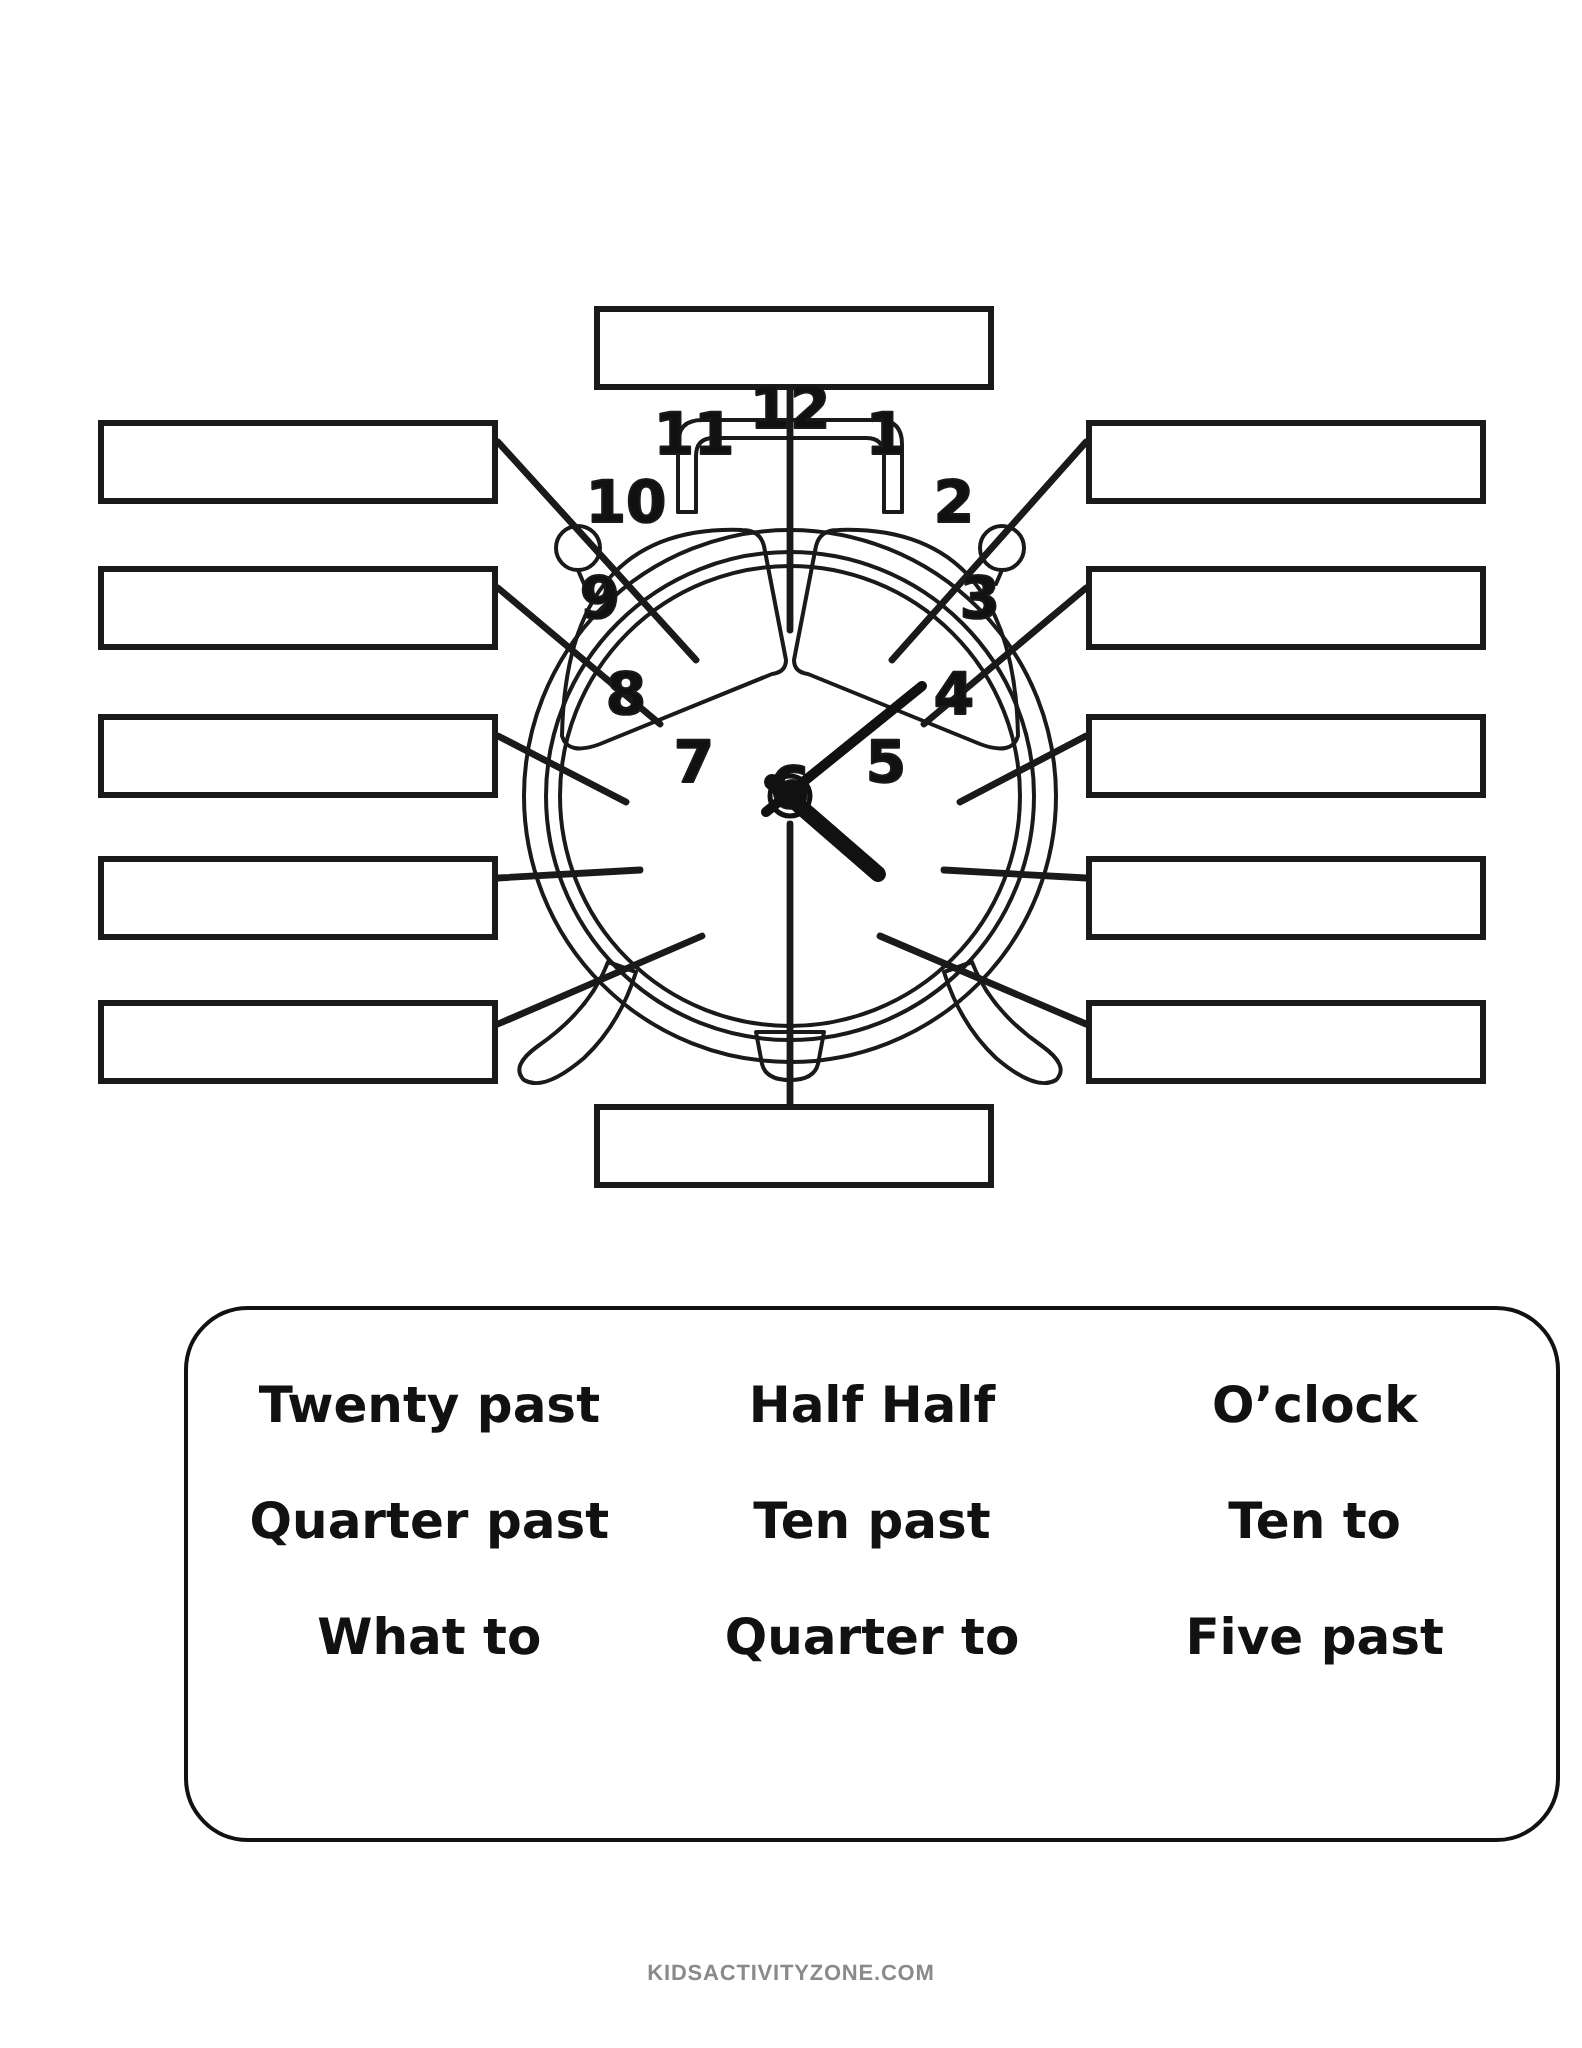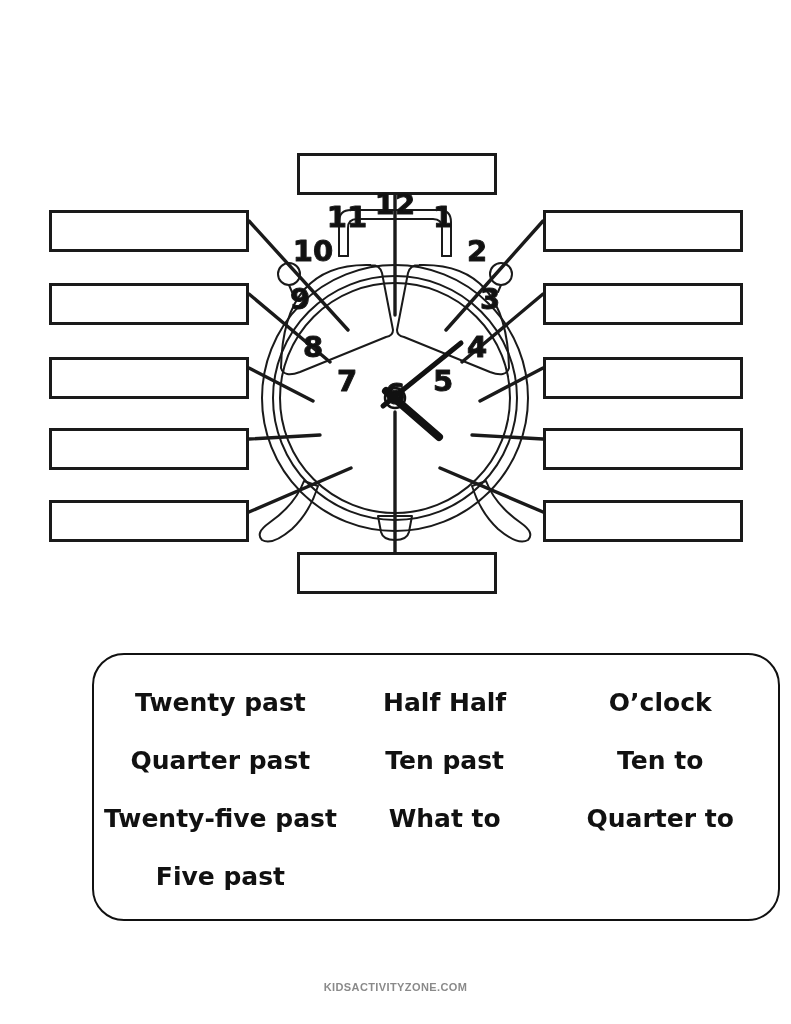--- a/index.html
+++ b/index.html
@@ -219,21 +219,20 @@
   </div>
 
   <div class="word-bank">
     <div class="word-bank-grid">
       <span class="word-item">Twenty past</span>
       <span class="word-item">Half Half</span>
       <span class="word-item">O’clock</span>
       <span class="word-item">Quarter past</span>
       <span class="word-item">Ten past</span>
       <span class="word-item">Ten to</span>
-      <span class="word-item">Twenty-five past</span>
       <span class="word-item">What to</span>
       <span class="word-item">Quarter to</span>
       <span class="word-item">Five past</span>
     </div>
   </div>
 
   <div class="footer">KIDSACTIVITYZONE.COM</div>
 
 </div>
 

